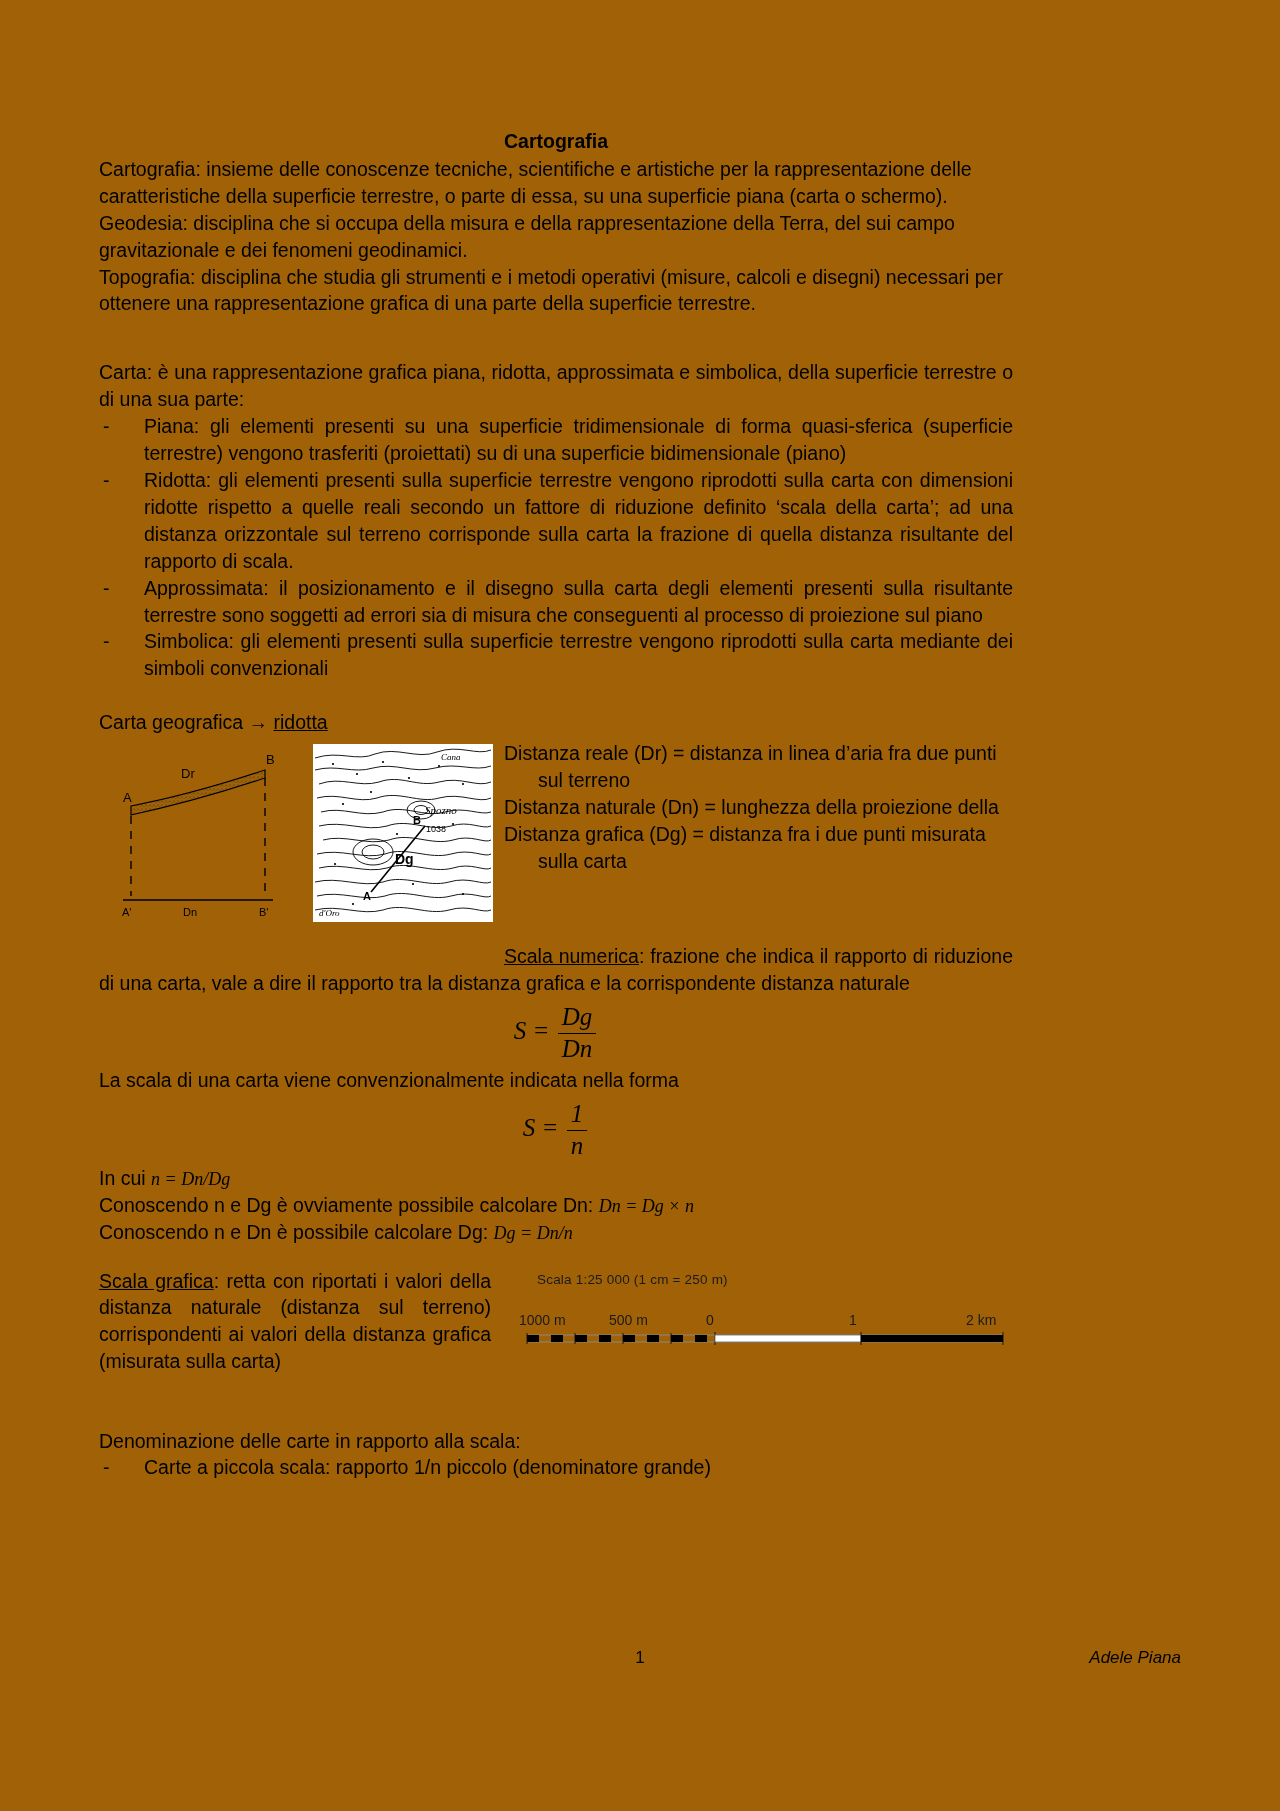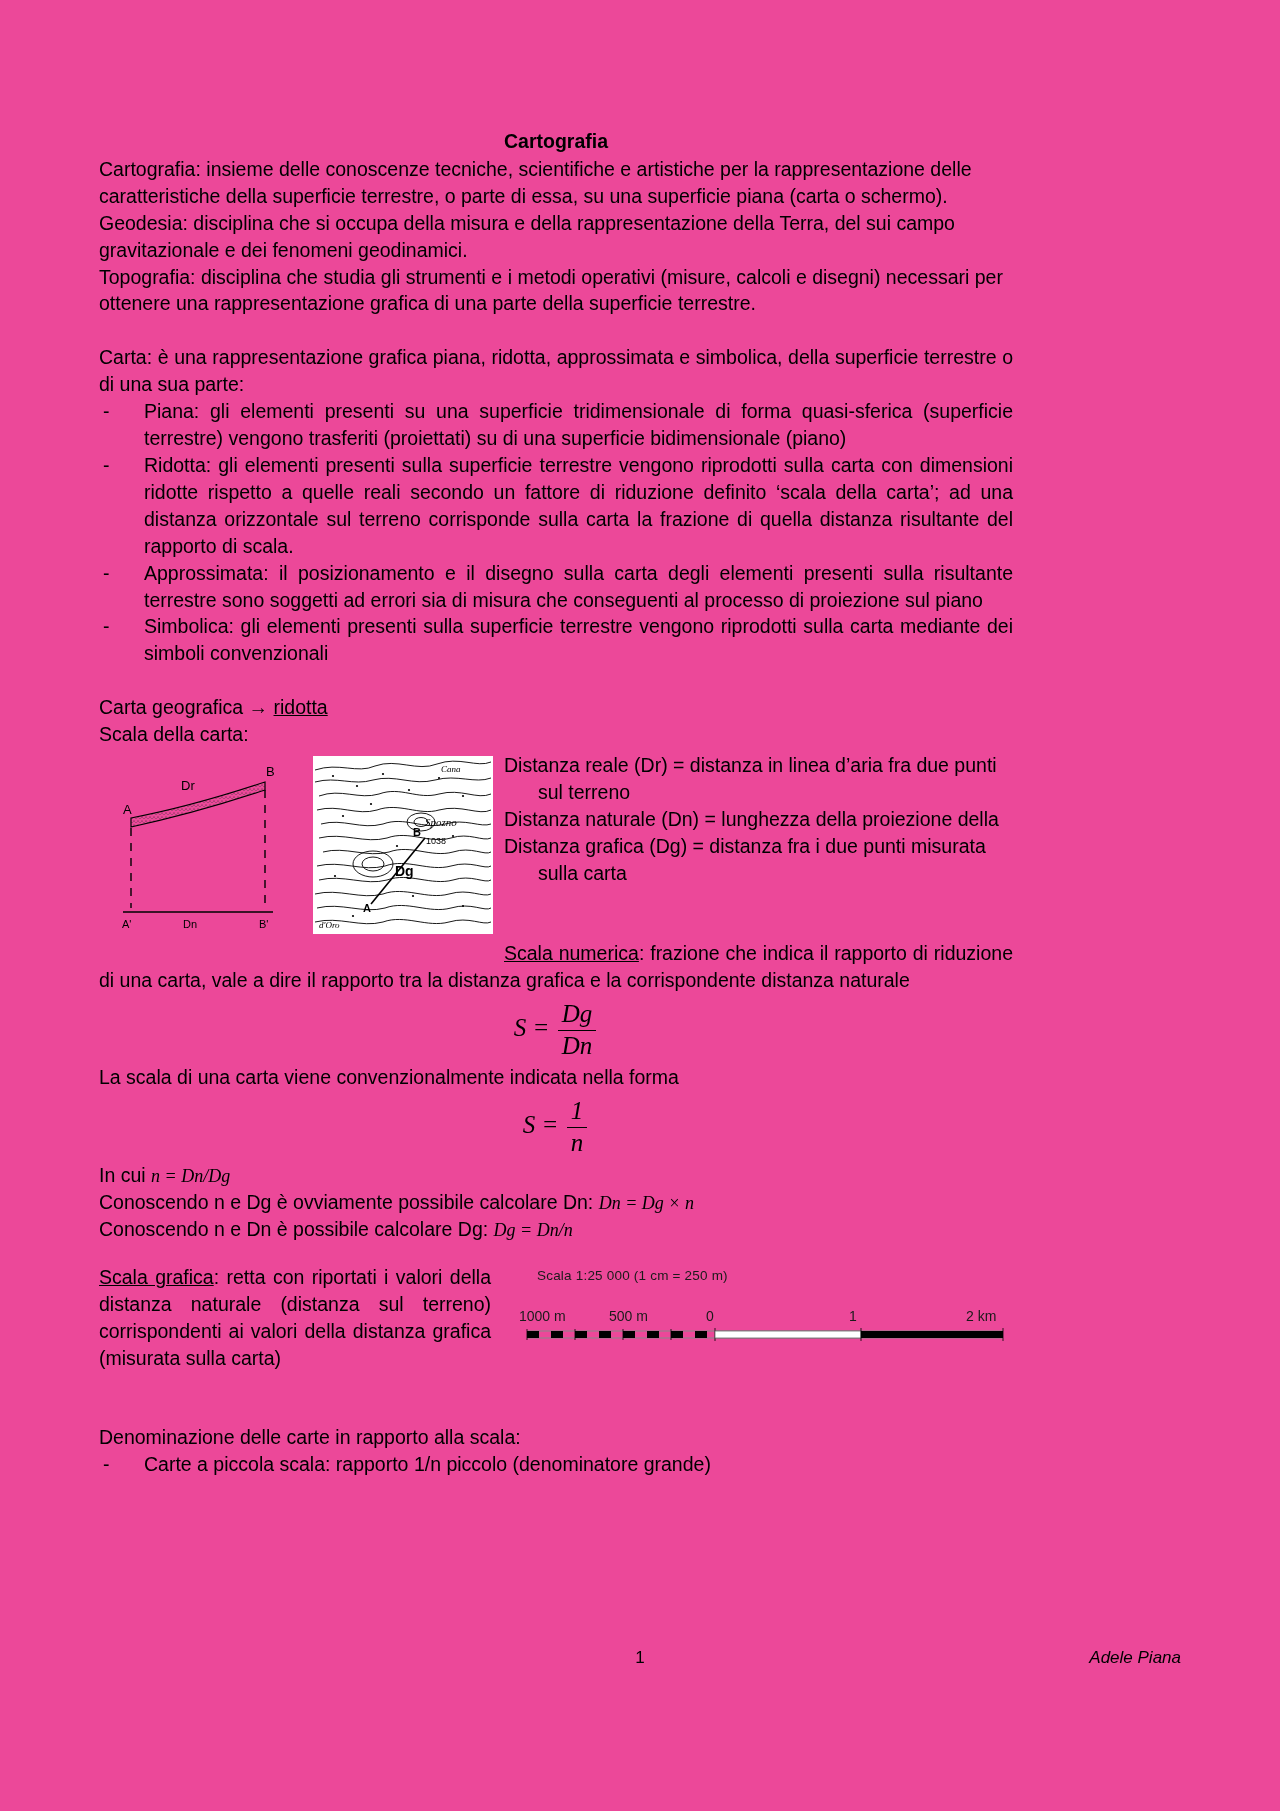--- a/index.html
+++ b/index.html
@@ -8,21 +8,21 @@
     background: #ffffff;
   }
   body {
     font-family: "Liberation Sans", sans-serif;
     color: #000000;
   }
   .page {
     position: relative;
     width: 1280px;
     height: 1811px;
-    background: #ec4899;
+    background: #a16207;
     margin: 0 auto;
     overflow: hidden;
   }
   .content {
     position: absolute;
     left: 99px;
     top: 128px;
     width: 914px;
   }
   .doc-title {
@@ -34,20 +34,21 @@
   }
   p.para {
     margin: 0;
     font-size: 19.5px;
     line-height: 1.38;
     text-align: left;
   }
   p.justify {
     text-align: justify;
     text-justify: inter-word;
+    margin-top: 15px;
   }
   .spacer-line {
     height: 27px;
   }
   ul.dash-list {
     list-style: none;
     margin: 0;
     padding: 0;
   }
   ul.dash-list > li {
@@ -223,21 +224,20 @@
       </li>
       <li>
         <span class="dash">-</span>
         <span>Simbolica: gli elementi presenti sulla superficie terrestre vengono riprodotti sulla carta mediante dei simboli convenzionali</span>
       </li>
     </ul>
 
     <div class="spacer-line"></div>
 
     <p class="para"><span>Carta geografica </span><span>→</span><span>&nbsp;</span><span class="u">ridotta</span></p>
-    <p class="para">Scala della carta:</p>
 
     <div class="figure-row">
 
       <svg class="fig-diagram" viewBox="0 0 194 172" xmlns="http://www.w3.org/2000/svg">
         <defs>
           <pattern id="grain" width="4" height="4" patternUnits="userSpaceOnUse">
             <circle cx="1" cy="1" r="0.6" fill="#222"></circle>
             <circle cx="3" cy="2.6" r="0.5" fill="#444"></circle>
           </pattern>
         </defs>

